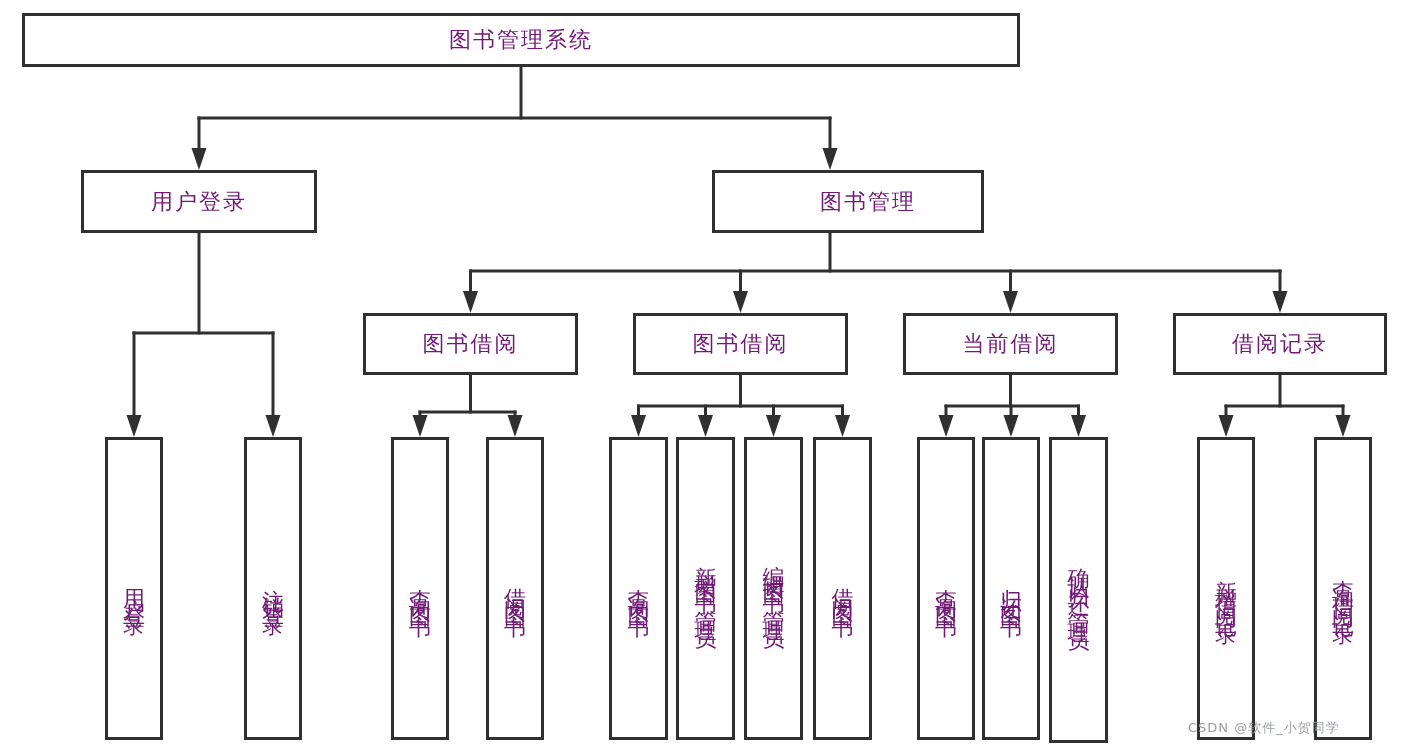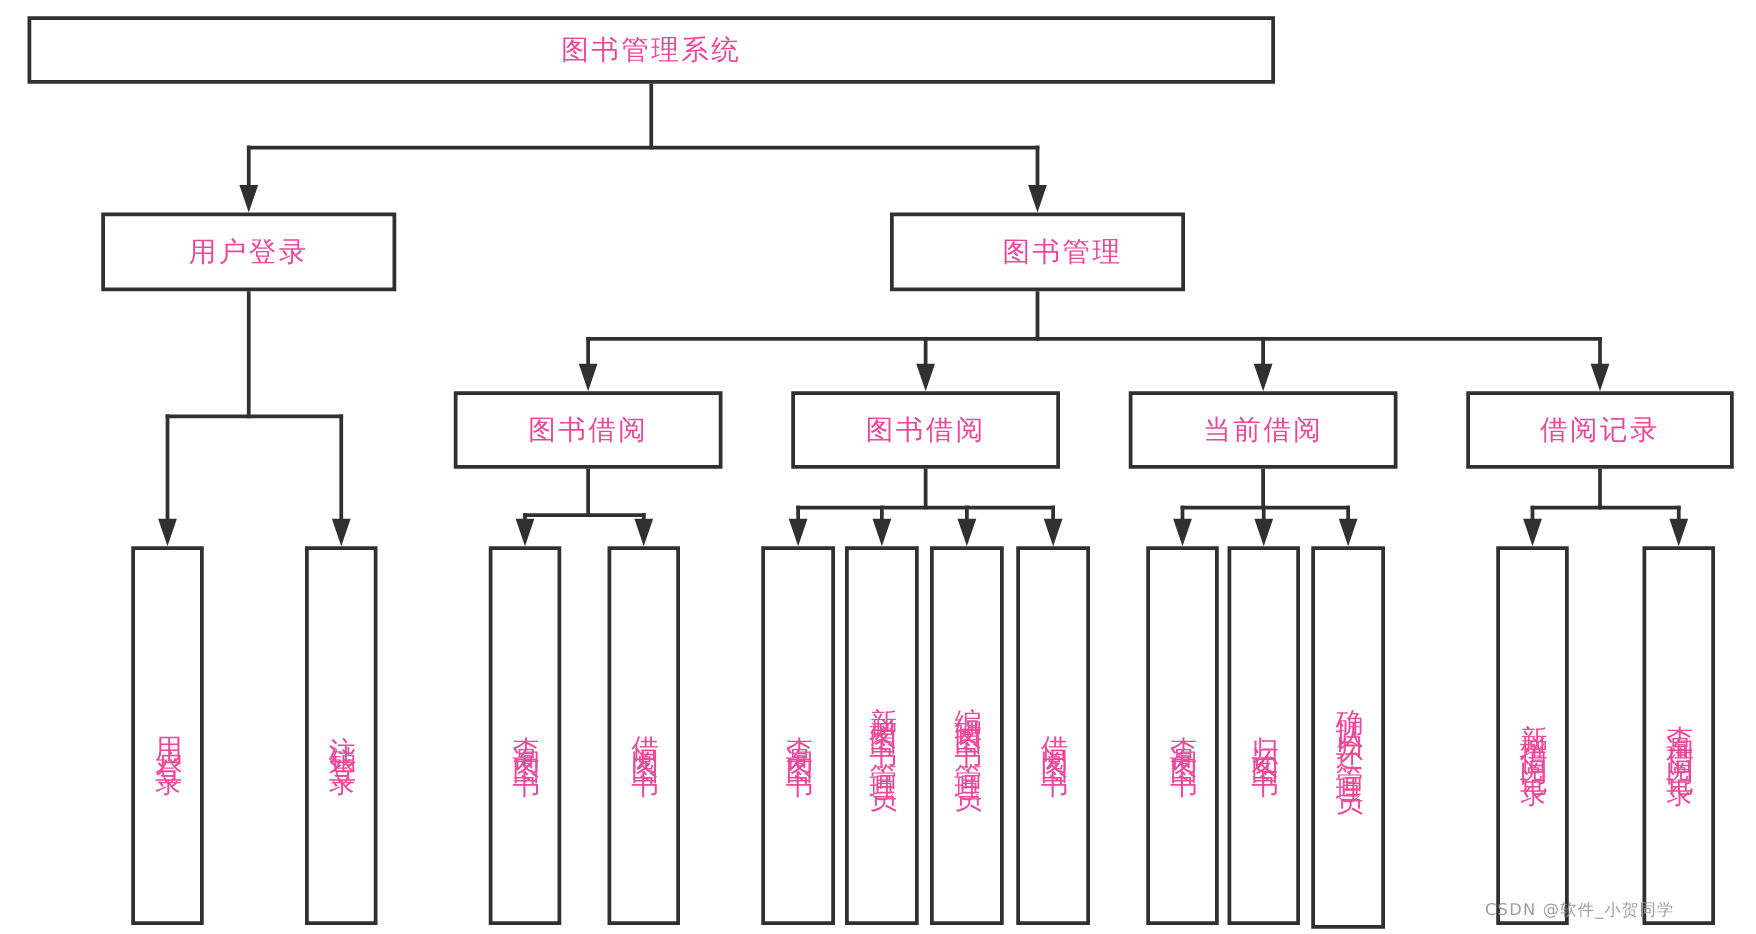--- a/index.html
+++ b/index.html
@@ -9,21 +9,21 @@
     height: 747px;
     background: #ffffff;
     overflow: hidden;
     font-family: "DejaVu Sans", "Liberation Sans", sans-serif;
   }
   .box {
     position: absolute;
     box-sizing: border-box;
     border: 3px solid #303030;
     background: #ffffff;
-    color: #ec4899;
+    color: #701a75;
     display: flex;
     align-items: center;
     justify-content: center;
     z-index: 2;
   }
   .hbox {
     font-size: 22px;
     letter-spacing: 2px;
     white-space: nowrap;
   }
@@ -111,21 +111,21 @@
       <polygon points="1335.5,415 1350.5,415 1343,437" fill="#303030"></polygon>
     </svg>
 
   <div class="box hbox" style="left:22px; top:13px; width:998px; height:54px;">
     <span>图书管理系统</span>
   </div>
 
   <div class="box hbox" style="left:81px; top:170px; width:236px; height:63px;">
     <span>用户登录</span>
   </div>
-  <div class="box hbox" style="left:712px; top:170px; width:236px; height:63px;padding-left:40px;">
+  <div class="box hbox" style="left:712px; top:170px; width:272px; height:63px;padding-left:40px;">
     <span>图书管理</span>
   </div>
 
   <div class="box hbox" style="left:363px; top:313px; width:215px; height:62px;">
     <span>图书借阅</span>
   </div>
   <div class="box hbox" style="left:633px; top:313px; width:215px; height:62px;">
     <span>图书借阅</span>
   </div>
   <div class="box hbox" style="left:903px; top:313px; width:215px; height:62px;">

